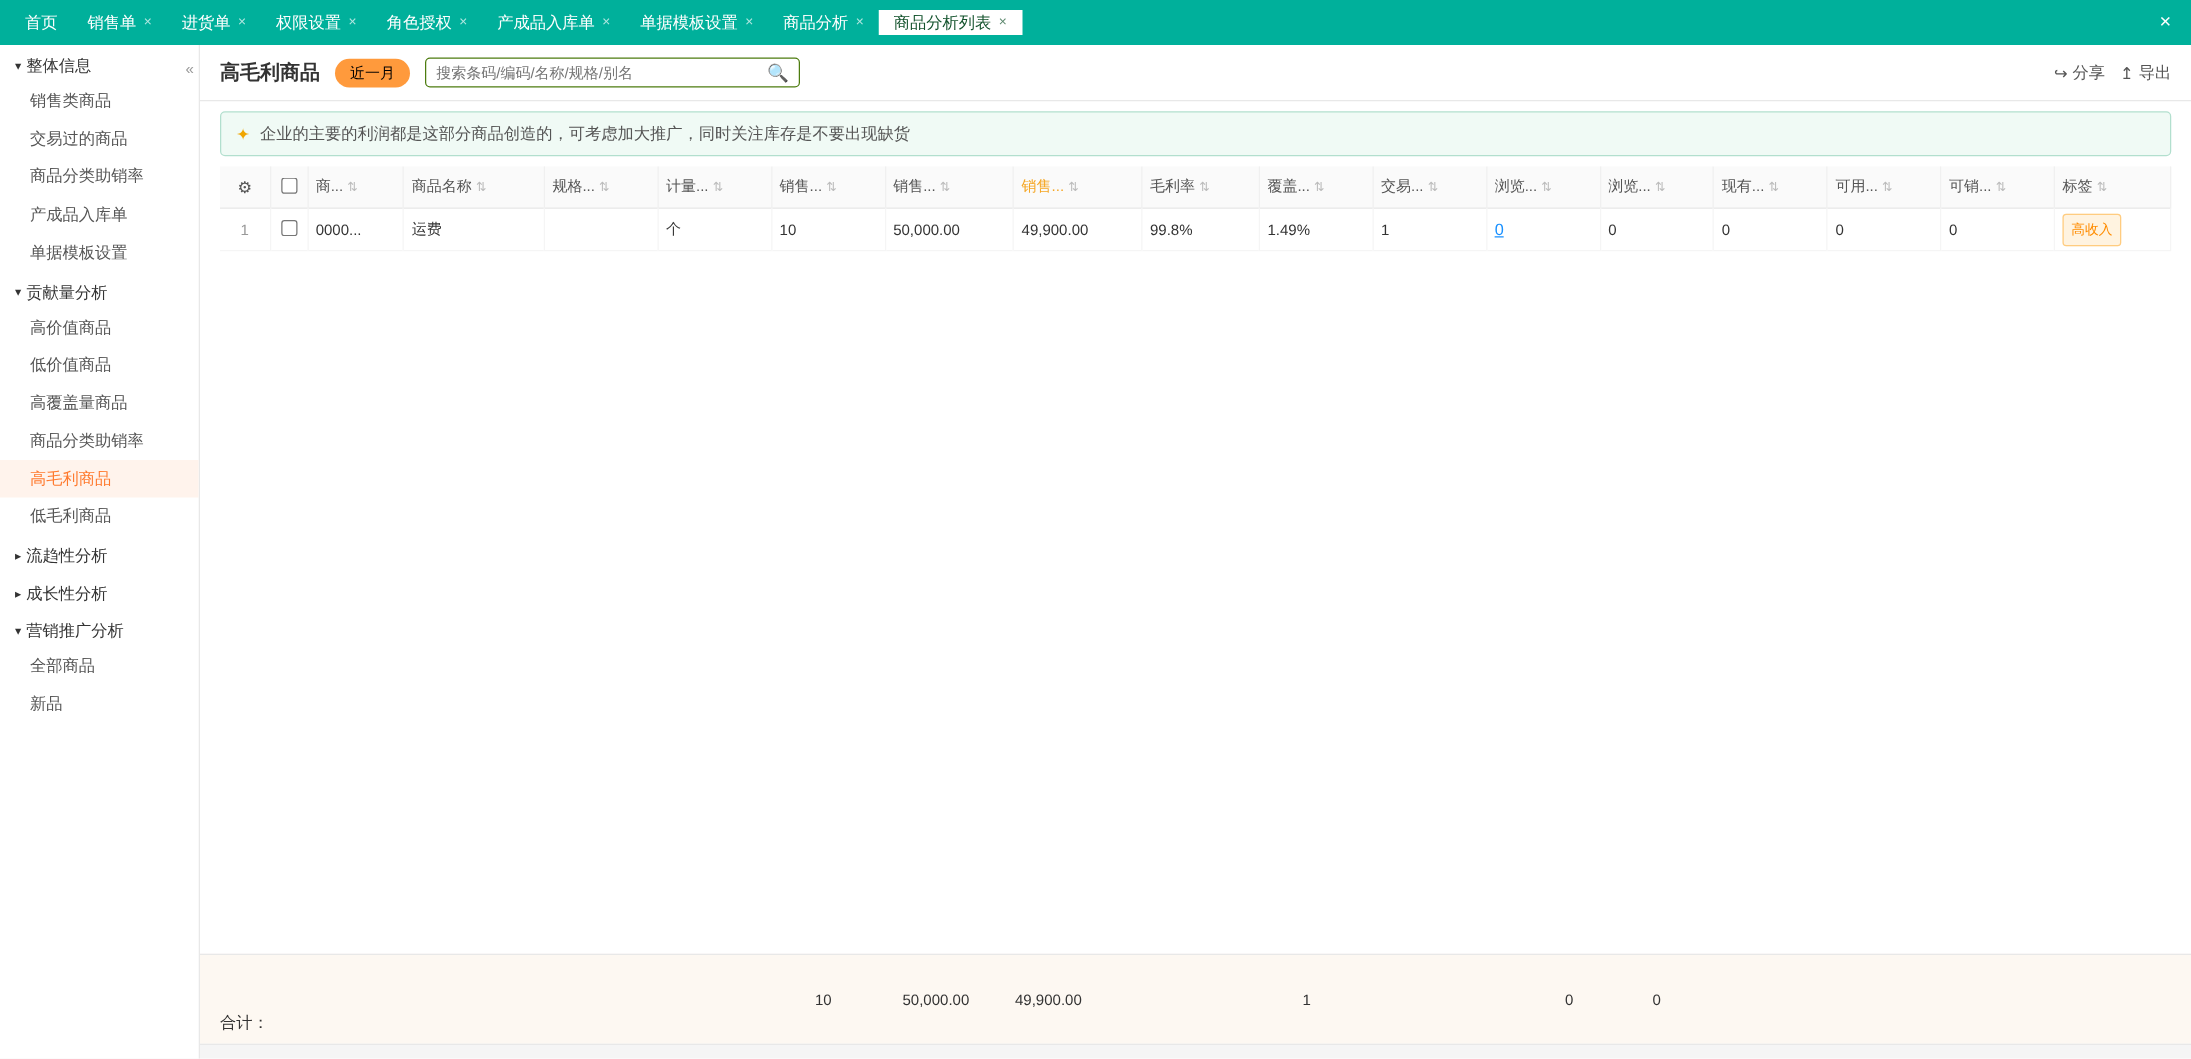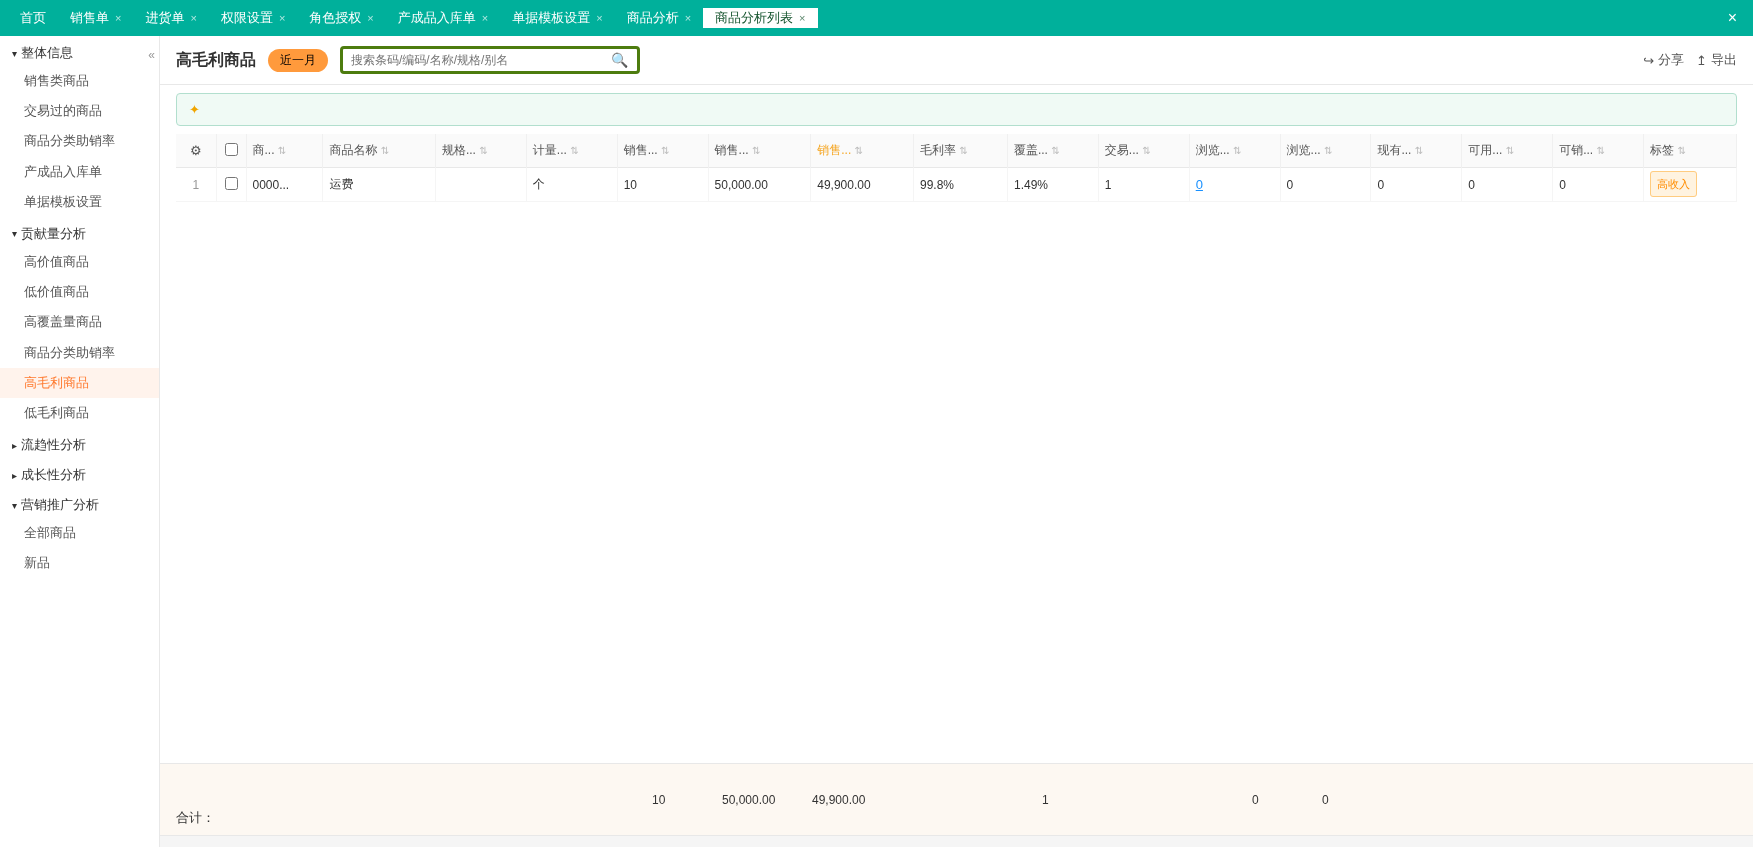--- a/index.html
+++ b/index.html
@@ -113,21 +113,21 @@
       color: #000000;
       border: none;
       border-radius: 12px;
       padding: 3px 12px;
       font-size: 12px;
       cursor: pointer;
     }
     .search-box {
       display: flex;
       align-items: center;
-      border: 3px solid #4d7c0f;
+      border: 1px solid #4d7c0f;
       border-radius: 4px;
       padding: 3px 8px;
       flex: 1;
       max-width: 300px;
     }
     .search-box input {
       border: none;
       outline: none;
       font-size: 12px;
       color: #999;
@@ -374,20 +374,21 @@
         </div>
         <div class="action-btn">
           <span>↥</span>
           <span>导出</span>
         </div>
       </div>
     </div>
 
     <div class="info-banner">
       <span class="tip-icon">✦</span>
+      <span>企业的主要的利润都是这部分商品创造的，可考虑加大推广，同时关注库存是不要出现缺货</span>
     </div>
 
     <div class="table-container">
       <table>
         <thead>
           <tr>
             <th style="width:40px;text-align:center;">
               <span>⚙</span>
             </th>
             <th style="width:30px;text-align:center;">

